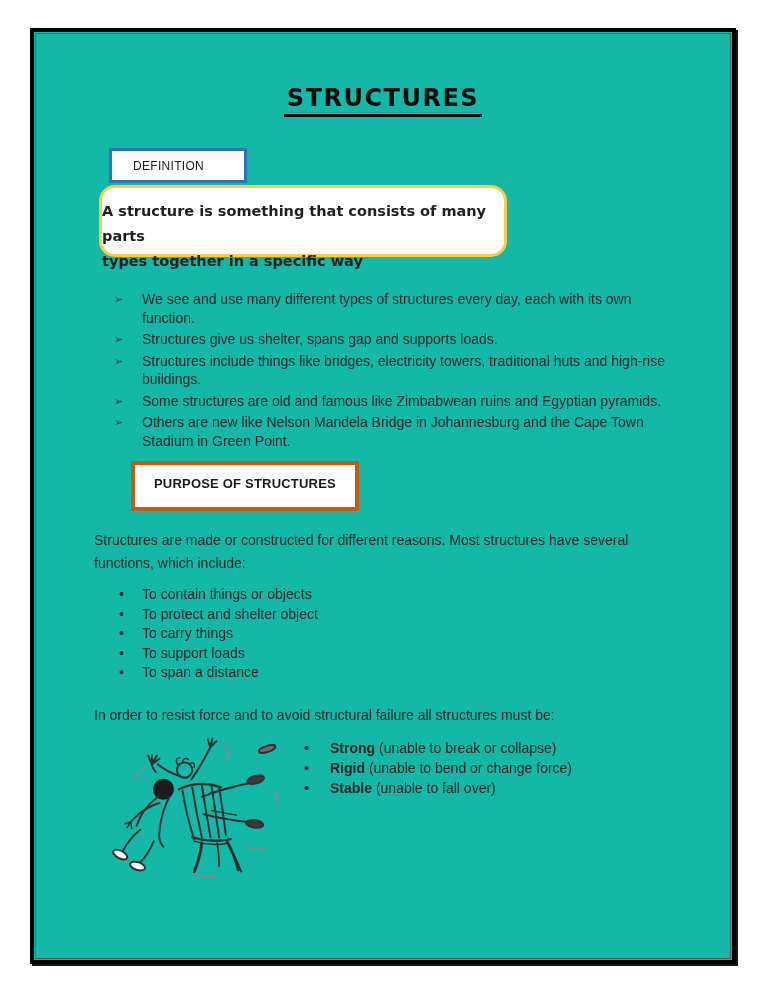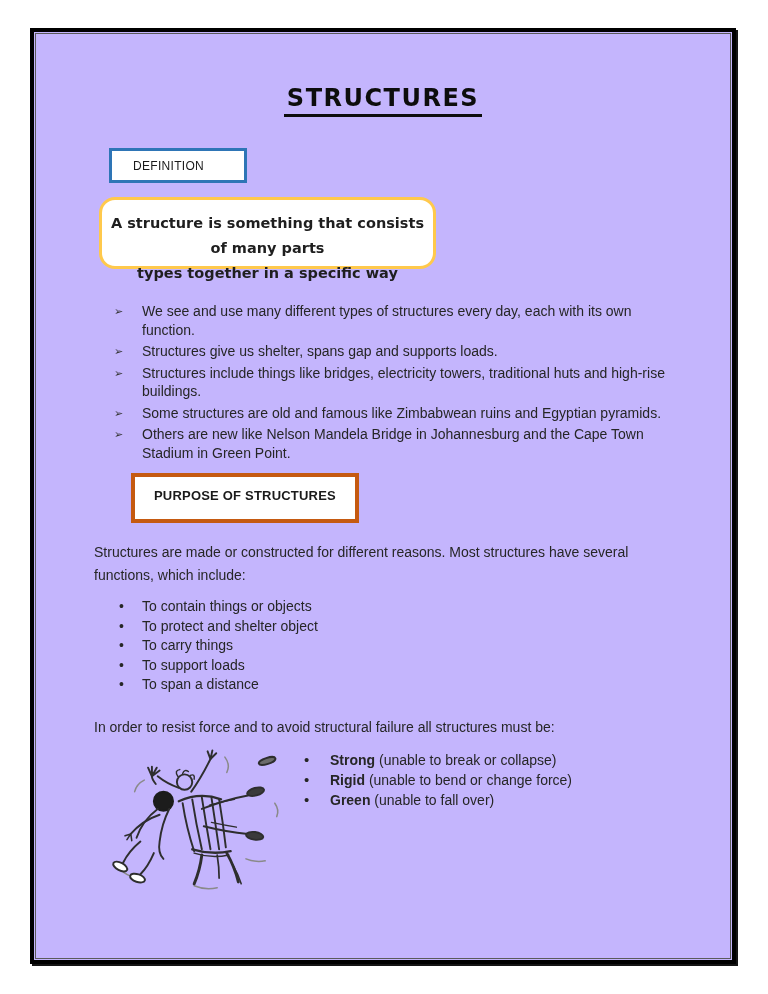--- a/index.html
+++ b/index.html
@@ -10,21 +10,21 @@
     font-family: "Liberation Sans", sans-serif;
     color: #262626;
     overflow: hidden;
   }
   .page-frame {
     position: absolute;
     left: 30px; top: 28px;
     width: 706px; height: 936px;
     border: 4px solid #000;
     box-shadow: 2px 2px 0 #141414;
-    background: #c4b5fd;
+    background: #14b8a6;
   }
   .page-frame::before {
     content: "";
     position: absolute; inset: 1px;
     border: 1px solid #5a5a5a;
     pointer-events: none;
   }
   .content {
     position: absolute; inset: 2px;
     padding: 0 58px 0 58px;
@@ -49,28 +49,27 @@
     width: 138px;
     border: 3px solid #2e75b6;
     background: #fff;
     padding: 5px 0 6px 21px;
     position: relative;
     z-index: 2;
   }
   .def-label { font-size: 12px; color: #1a1a1a; letter-spacing: 0.3px; }
   
   .def-callout {
-    margin-top: 14px;
+    margin-top: 2px;
     margin-left: 5px;
-    width: 337px;
+    width: 408px;
     height: 72px;
     border: 3px solid #ffc94c;
     border-radius: 16px;
     background: #fff;
-    text-align: center;
     padding-top: 11px;
   }
   .def-text {
     font-family: "DejaVu Sans", sans-serif;
     font-size: 14.5px;
     font-weight: 600;
     line-height: 25px;
     color: #1f1f1f;
   }
   
@@ -279,19 +278,19 @@
         <li>
           <span class="marker">•</span>
           <span class="txt"><span class="req-term">Strong</span><span class="req-rest"> (unable to break or collapse)</span></span>
         </li>
         <li>
           <span class="marker">•</span>
           <span class="txt"><span class="req-term">Rigid</span><span class="req-rest"> (unable to bend or change force)</span></span>
         </li>
         <li>
           <span class="marker">•</span>
-          <span class="txt"><span class="req-term">Green</span><span class="req-rest"> (unable to fall over)</span></span>
+          <span class="txt"><span class="req-term">Stable</span><span class="req-rest"> (unable to fall over)</span></span>
         </li>
       </ul>
     </div>
 
   </div>
 </div>
 
 </body></html>

